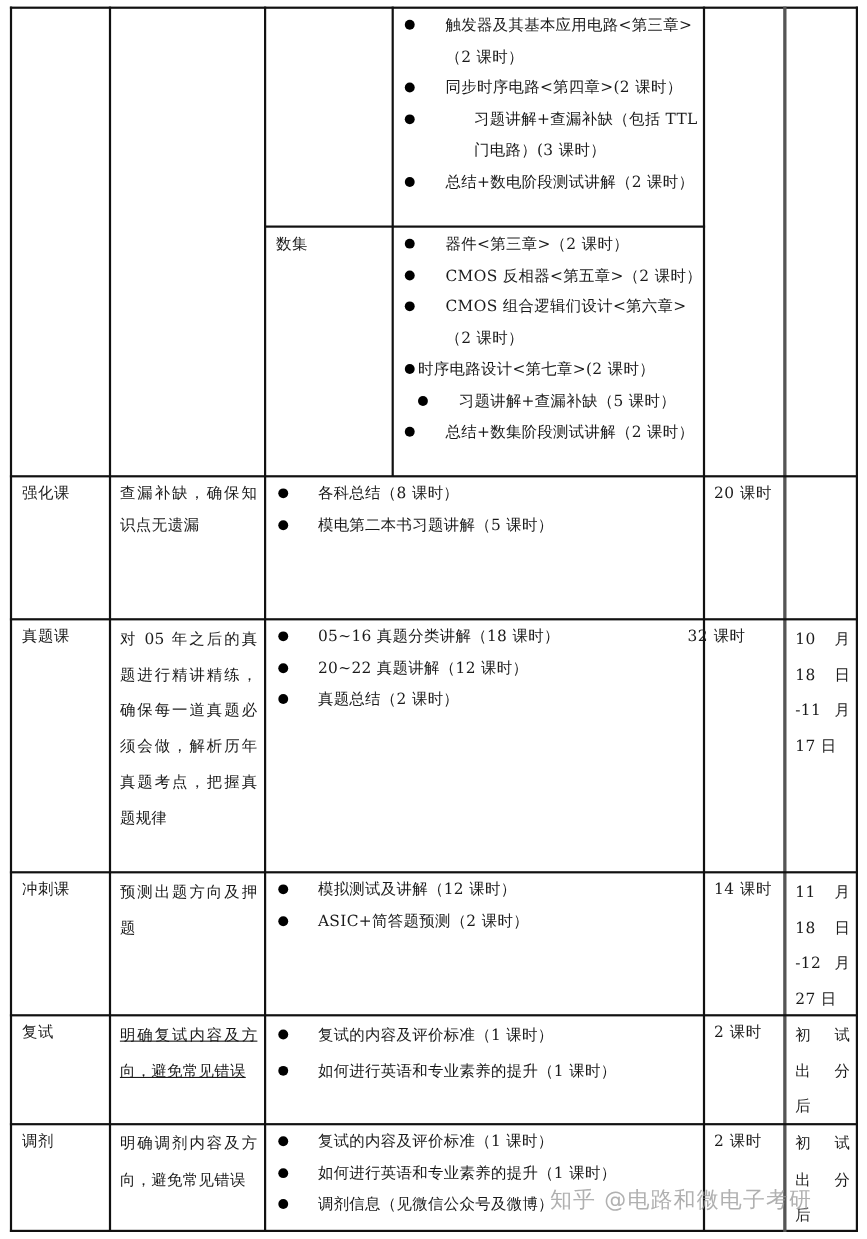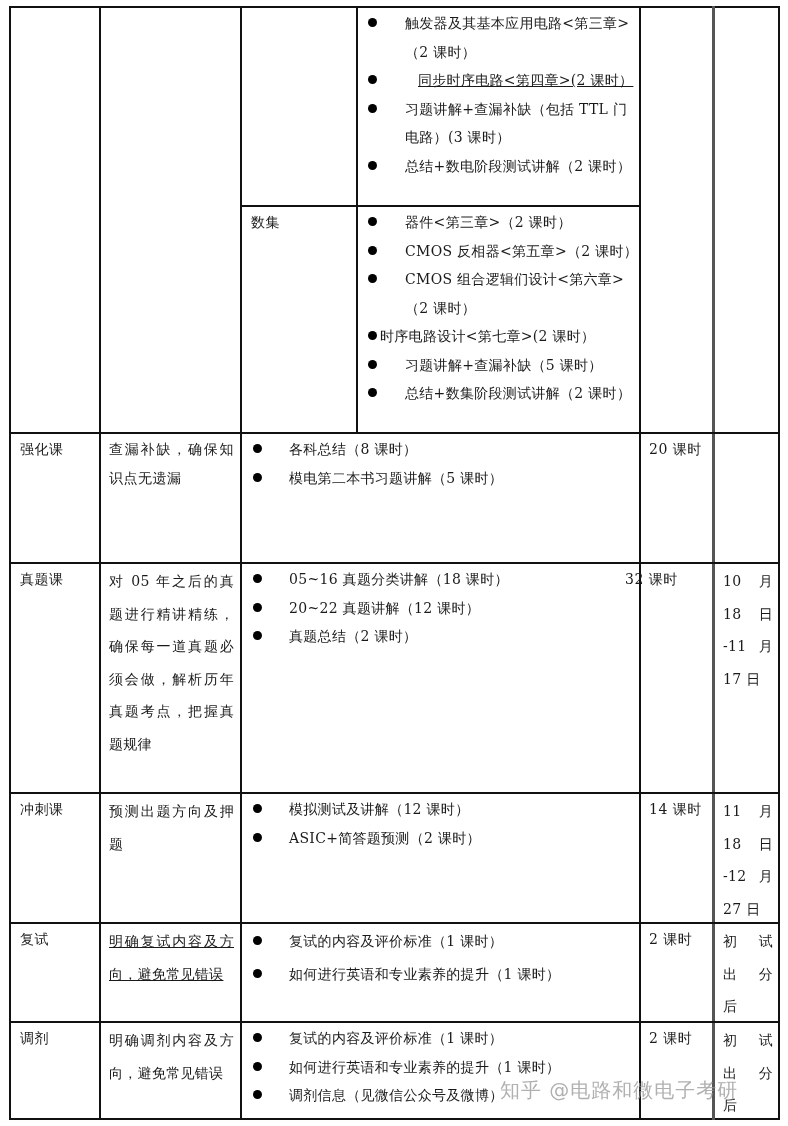--- a/index.html
+++ b/index.html
@@ -37,34 +37,34 @@
   <div class="hline" style="left:231px;top:199px;width:401px;height:2px;"></div>
   <div class="hline" style="left:0;top:426px;width:771px;height:2px;"></div>
   <div class="hline" style="left:0;top:556px;width:771px;height:2px;"></div>
   <div class="hline" style="left:0;top:786px;width:771px;height:2px;"></div>
   <div class="hline" style="left:0;top:916px;width:771px;height:2px;"></div>
   <div class="hline" style="left:0;top:1015px;width:771px;height:2px;"></div>
 
   <div class="cell" style="left:349px;top:3px;width:281px;">
     <ul class="b">
       <li style="padding-left:47px;"><span class="dot" style="left:10px;"></span><span>触发器及其基本应用电路&lt;第三章&gt;（2 课时）</span></li>
-      <li style="padding-left:60px;text-decoration:underline;"><span class="dot" style="left:10px;"></span><span>同步时序电路&lt;第四章&gt;(2 课时）</span></li>
-      <li style="padding-left:47px;"><span class="dot" style="left:10px;"></span><span>习题讲解+查漏补缺（包括 TTL 门电路）(3 课时）</span></li>
+      <li style="padding-left:47px;"><span class="dot" style="left:10px;"></span><span>同步时序电路&lt;第四章&gt;(2 课时）</span></li>
+      <li style="padding-left:73px;"><span class="dot" style="left:10px;"></span><span>习题讲解+查漏补缺（包括 TTL 门电路）(3 课时）</span></li>
       <li style="padding-left:47px;"><span class="dot" style="left:10px;"></span><span>总结+数电阶段测试讲解（2 课时）</span></li>
     </ul>
   </div>
 
   <div class="cell txt" style="left:242px;top:202px;width:100px;">数集</div>
   <div class="cell" style="left:349px;top:202px;width:281px;">
     <ul class="b">
       <li style="padding-left:47px;"><span class="dot" style="left:10px;"></span><span>器件&lt;第三章&gt;（2 课时）</span></li>
       <li style="padding-left:47px;"><span class="dot" style="left:10px;"></span><span>CMOS 反相器&lt;第五章&gt;（2 课时）</span></li>
       <li style="padding-left:47px;"><span class="dot" style="left:10px;"></span><span>CMOS 组合逻辑们设计&lt;第六章&gt;（2 课时）</span></li>
       <li style="padding-left:22px;"><span class="dot" style="left:10px;"></span><span>时序电路设计&lt;第七章&gt;(2 课时）</span></li>
-      <li style="padding-left:47px;"><span class="dot" style="left:10px;"></span><span>习题讲解+查漏补缺（5 课时）</span></li>
+      <li style="padding-left:47px;margin-left:12px;"><span class="dot" style="left:10px;"></span><span>习题讲解+查漏补缺（5 课时）</span></li>
       <li style="padding-left:47px;"><span class="dot" style="left:10px;"></span><span>总结+数集阶段测试讲解（2 课时）</span></li>
     </ul>
   </div>
 
   <div class="cell txt" style="left:11px;top:429px;width:78px;">强化课</div>
   <div class="cell txt just" style="left:100px;top:429px;width:125px;">查漏补缺，确保知识点无遗漏</div>
   <div class="cell" style="left:233px;top:429px;width:397px;">
     <ul class="b">
       <li style="padding-left:47px;"><span class="dot" style="left:11px;"></span><span>各科总结（8 课时）</span></li>
       <li style="padding-left:47px;"><span class="dot" style="left:11px;"></span><span>模电第二本书习题讲解（5 课时）</span></li>

